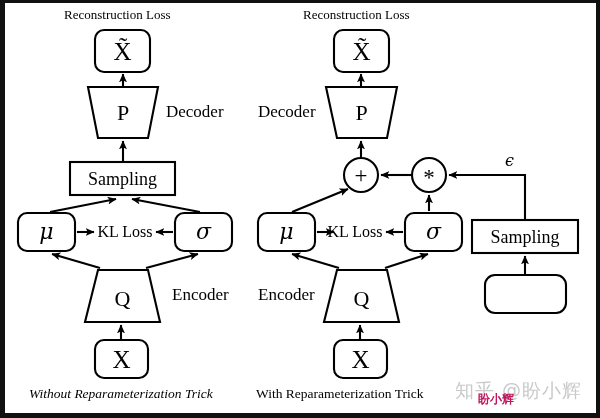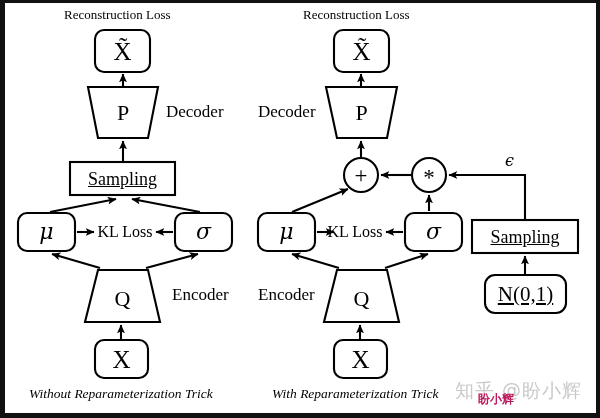--- a/index.html
+++ b/index.html
@@ -67,21 +67,20 @@
     font-size: 16px;
   }
   .big-sym {
     font-size: 25px;
   }
   .med-sym {
     font-size: 22px;
   }
   .box-word {
     font-size: 18px;
-    text-decoration: underline;
   }
   .op-sym {
     font-size: 23px;
   }
   .eps-sym {
     font-size: 16px;
   }
   
   #watermark {
     position: absolute;
@@ -250,29 +249,28 @@
   <div class="lbl eps-sym greek" style="left:505px; top:153px;">ϵ</div>
 
   <div class="node-text med-sym greek" style="left:258px; top:213px; width:57px; height:38px;">μ</div>
 
   <div class="node-text med-sym greek" style="left:405px; top:213px; width:57px; height:38px;">σ</div>
 
   <div class="node-text kl-label" style="left:323px; top:213px; width:64px; height:38px;">KL Loss</div>
 
   <div class="node-text box-word" style="left:472px; top:220px; width:106px; height:33px;">Sampling</div>
 
-  <div class="node-text box-word" style="left:485px; top:275px; width:81px; height:38px; font-size:21px;">N(0,1)</div>
 
   <div class="node-text med-sym" style="left:324px; top:275px; width:75px; height:47px;">Q</div>
 
   <div class="lbl side-label" style="left:258px; top:286px;">Encoder</div>
 
   <div class="node-text big-sym" style="left:334px; top:340px; width:53px; height:38px;">X</div>
 
-  <div class="lbl caption" style="left:272px; top:387px;font-style:italic;">With Reparameterization Trick</div>
+  <div class="lbl caption" style="left:256px; top:387px;">With Reparameterization Trick</div>
 
   <div id="watermark">
     <div id="wm-main">知乎 @盼小辉</div>
     <div id="wm-sub">盼小辉</div>
   </div>
 
   <div id="frame-border"></div>
 </div>
 
 </body></html>

